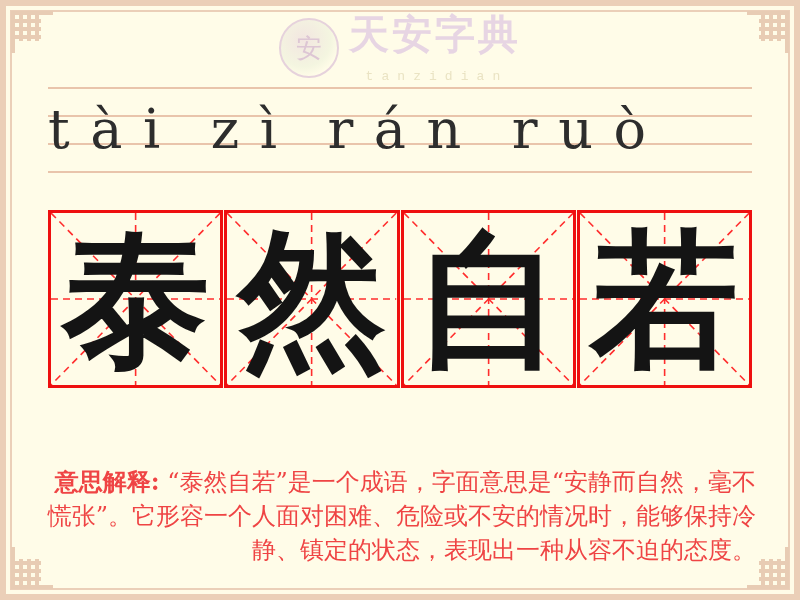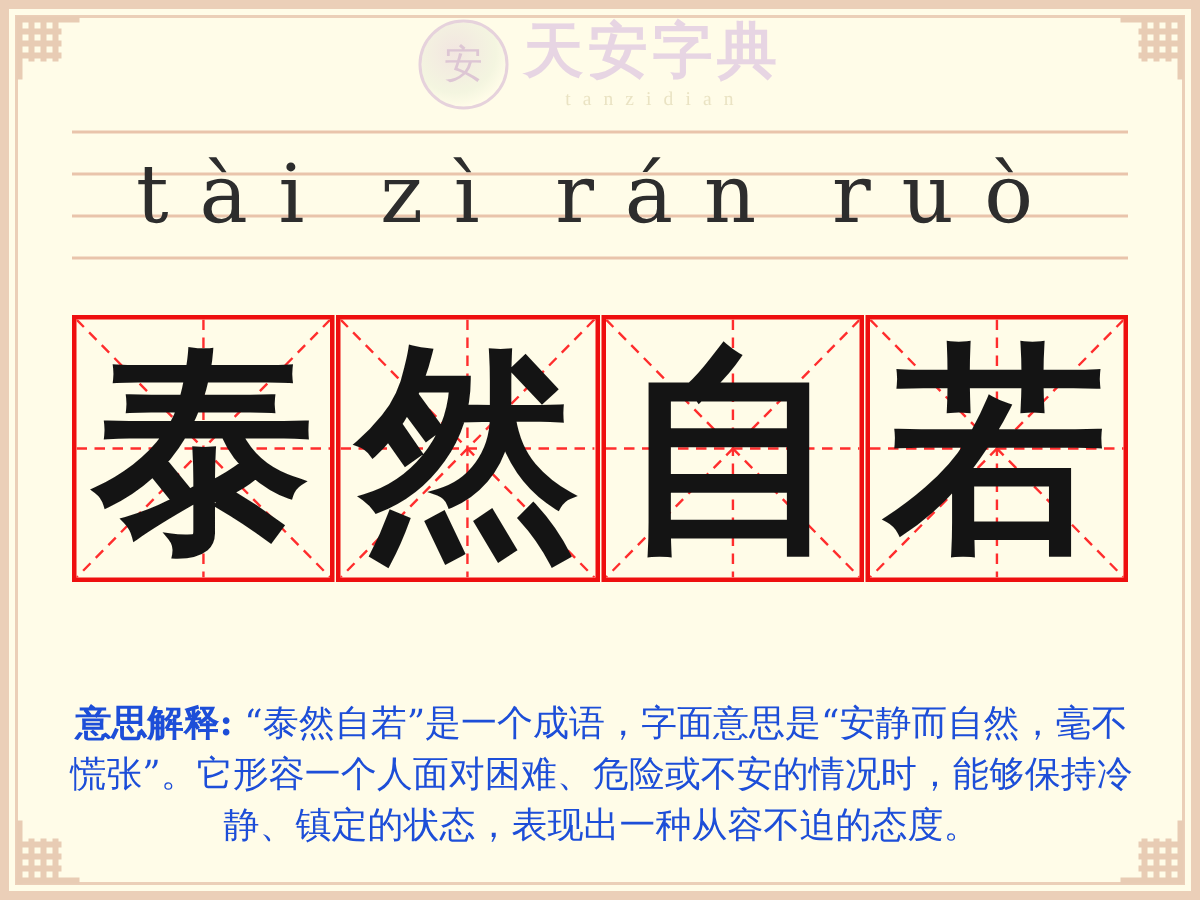--- a/index.html
+++ b/index.html
@@ -29,29 +29,29 @@
     display:flex;align-items:center;justify-content:center;
     color:#ddc6d4;font-size:26px;line-height:1;
   }
   .brand-col{display:flex;flex-direction:column;align-items:center;text-align:center;}
   .brand-name{
     font-size:40px;line-height:44px;letter-spacing:3px;
     color:#e7d5e3;font-weight:700;
   }
   .brand-sub{
     font-size:13px;letter-spacing:0.62em;text-indent:0.3em;
-    color:#eae3c3;font-family:Liberation Serif, serif;
-    margin-top:2px;
+    color:#eae3c3;font-family:Liberation Mono, monospace;
+    margin-top:13px;
   }
   
   .pinyin-line{position:absolute;left:48px;right:48px;height:2px;background:#e9c4ab;}
   .pl-1{top:87px;}.pl-2{top:115px;}.pl-3{top:143px;}.pl-4{top:171px;}
   .pinyin-row{
     position:absolute;top:86px;left:48px;right:48px;height:88px;
-    display:flex;justify-content:center;align-items:center;gap:30px;
+    display:flex;justify-content:flex-start;align-items:center;gap:30px;
   }
   .syllable{
     font-size:54px;color:#2d2d2d;letter-spacing:0.38em;
     font-family:"DejaVu Serif", serif;line-height:1;
   }
   
   .char-grid{
     position:absolute;left:48px;top:210px;width:704px;height:178px;
     display:flex;gap:1px;
   }
@@ -60,22 +60,22 @@
   }
   .char-box svg{position:absolute;inset:0;width:100%;height:100%;}
   .char-glyph{
     position:absolute;inset:0;display:flex;align-items:center;justify-content:center;
     font-size:148px;line-height:1;font-weight:700;color:#141414;
     font-family:"DejaVu Serif", serif;
   }
   
   .explanation{
     position:absolute;left:46px;right:44px;top:441px;
-    font-size:24px;line-height:34px;color:#1d4ed8;
-    text-align:center;
+    font-size:24px;line-height:34px;color:#ef4444;
+    text-align:right;
   }
   .explanation b{font-weight:800;}
 </style>
 </head>
 <body>
 
 <div class="page">
 
   <div class="frame-outer"></div>
   <div class="frame-inner"></div>

